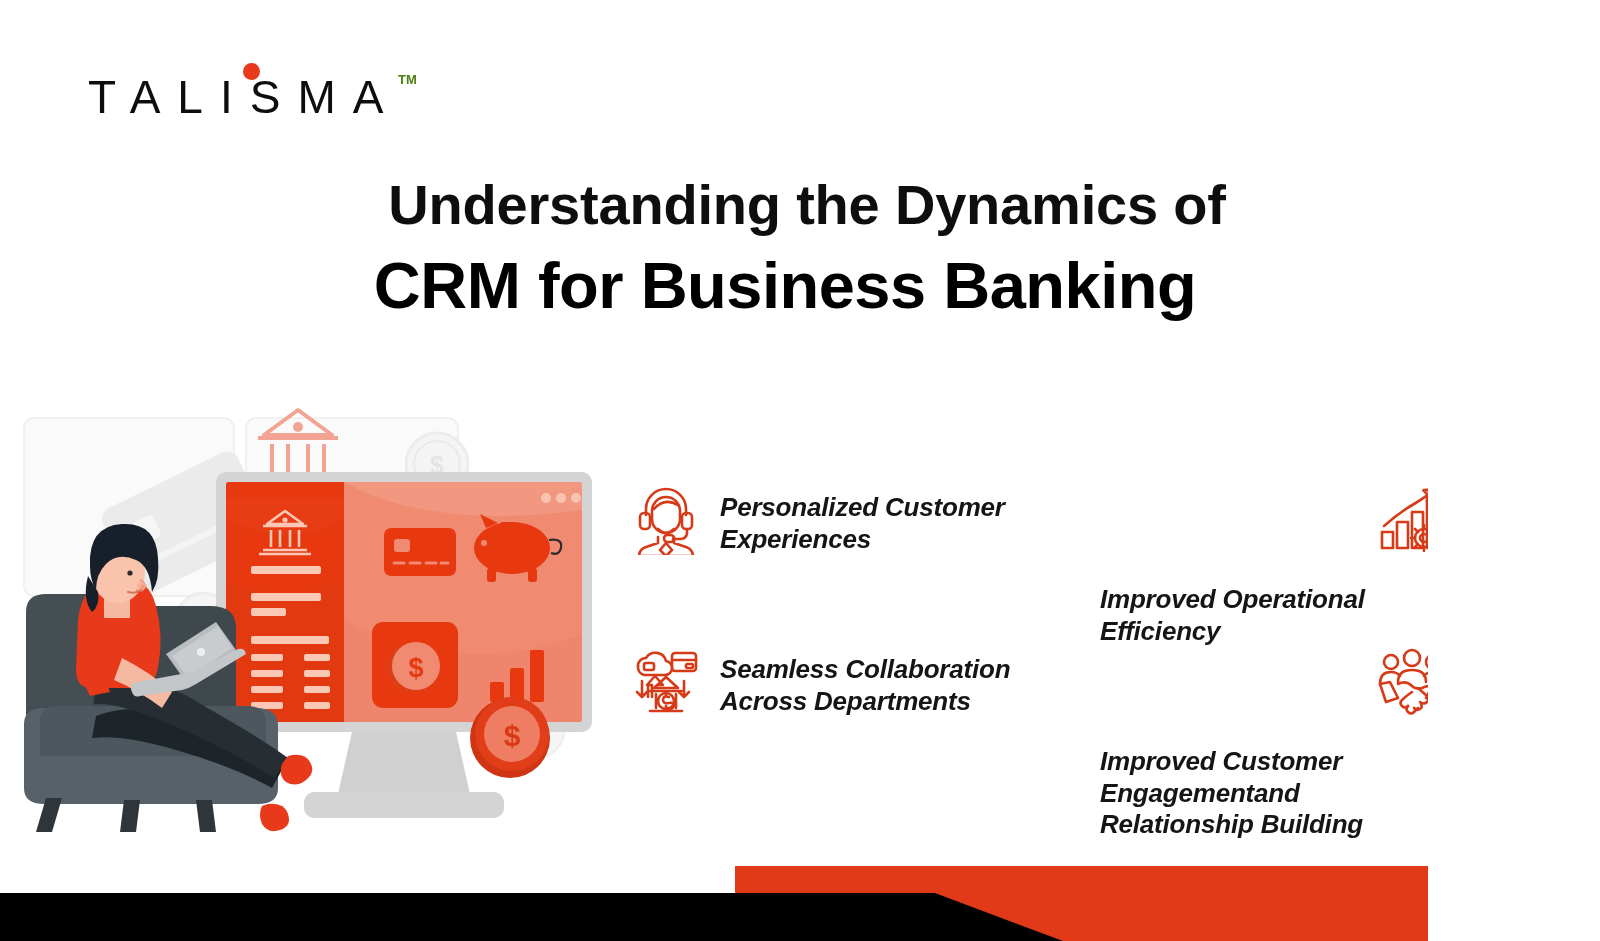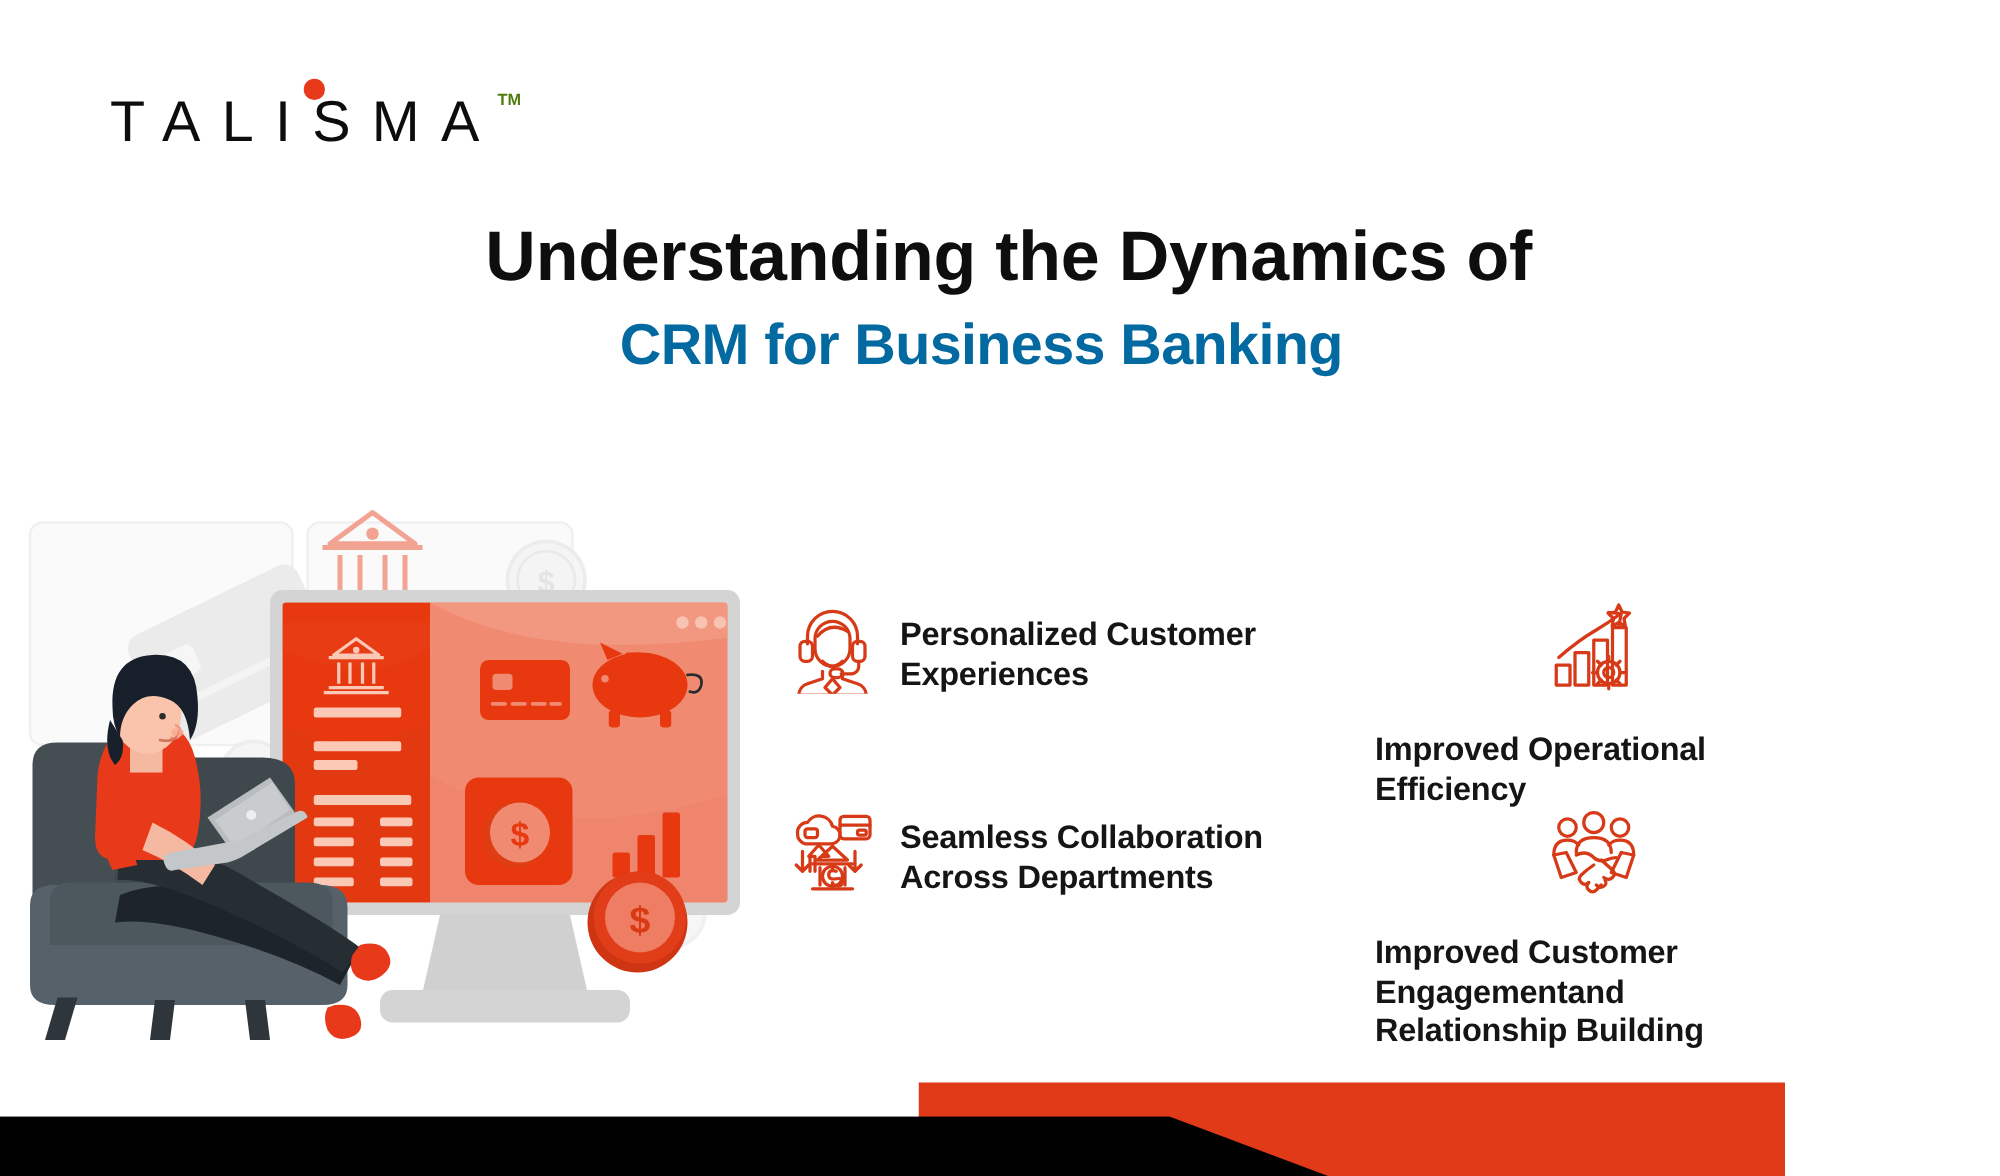--- a/index.html
+++ b/index.html
@@ -67,23 +67,23 @@
   }
   #headline-line1 {
     font-size: 56px;
     font-weight: 700;
     color: #0e0e0e;
     letter-spacing: -0.2px;
     line-height: 1.18;
     padding-left: 44px;
   }
   #headline-line2 {
-    font-size: 46px;
+    font-size: 65px;
     font-weight: 700;
-    color: #0369a1;
+    color: #000000;
     letter-spacing: -0.5px;
     line-height: 1.18;
     margin-top: 10px;
   }
 
   
   #illustration {
     position: absolute;
     left: 0;
     top: 380px;
@@ -95,22 +95,23 @@
   #features {
     position: absolute;
     left: 628px;
     top: 478px;
     width: 940px;
     height: 290px;
   }
   .feature {
     position: absolute;
     display: flex;
-    align-items: center;
+    align-items: flex-end;
     gap: 16px;
+    font-style: italic;
   }
   .feature.c0 { left: 0px; }
   .feature.c1 { left: 472px; flex-direction: column; }
   .feature.r0 { top: 0px; }
   .feature.r1 { top: 162px; }
 
   .feature-icon {
     flex: 0 0 auto;
     width: 76px;
     height: 76px;

